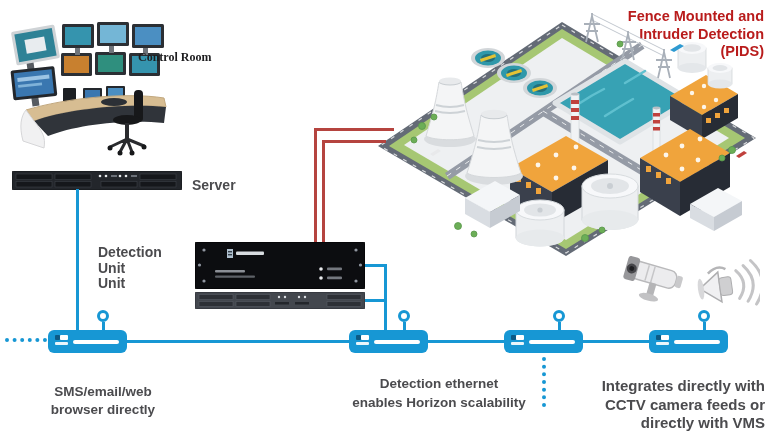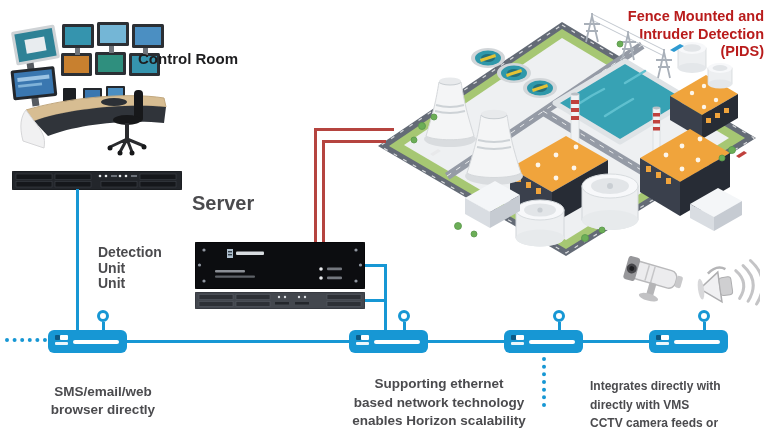--- a/index.html
+++ b/index.html
@@ -79,51 +79,50 @@
       <ellipse cx="121" cy="114" rx="14" ry="5" fill="#17181a"></ellipse>
       <rect x="119" y="117" width="4" height="16" fill="#2a2b2e"></rect>
       <path d="M121,133 L104,141 M121,133 L114,146 M121,133 L126,146 M121,133 L138,140" stroke="#2a2b2e" stroke-width="3" fill="none" stroke-linecap="round"></path>
       <circle cx="104" cy="142" r="2.5" fill="#17181a"></circle>
         <circle cx="114" cy="147" r="2.5" fill="#17181a"></circle>
       <circle cx="126" cy="147" r="2.5" fill="#17181a"></circle>
         <circle cx="138" cy="141" r="2.5" fill="#17181a"></circle>
     </g>
   </svg>
 
-  <div class="lbl" style="left:138px;top:50px;font-size:15px;color:#1d1d1f;">Control Room</div>
-
-  <div class="lbl" style="left:192px;top:192px;font-size:20px;">Server</div>
+  <div class="lbl" style="left:138px;top:50px;font-size:12px;color:#1d1d1f;font-family:Liberation Serif, serif;">Control Room</div>
+
+  <div class="lbl" style="left:192px;top:177px;font-size:14px;">Server</div>
 
   <div class="lbl" style="left:98px;top:245px;width:88px;text-align:left;font-size:14px;line-height:15.5px;">
     <span class="ln">Detection</span>
     <span class="ln">Unit</span>
     <span class="ln">Unit</span>
   </div>
 
   <div class="lbl" style="left:588px;top:8px;width:176px;text-align:right;font-size:14.5px;line-height:17.5px;color:#b91c1c;">
     <span class="ln">Fence Mounted and</span>
     <span class="ln">Intruder Detection</span>
     <span class="ln">(PIDS)</span>
   </div>
 
   <div class="lbl" style="left:8px;top:383px;width:190px;text-align:center;font-size:13.5px;line-height:18px;">
     <span class="ln">SMS/email/web</span>
     <span class="ln">browser directly</span>
   </div>
 
   <div class="lbl" style="left:328px;top:375px;width:222px;text-align:center;font-size:13.5px;line-height:18.5px;">
-    <span class="ln">Supporting ethernet</span>
-    <span class="ln">based network technology</span>
+    <span class="ln">Detection ethernet</span>
     <span class="ln">enables Horizon scalability</span>
   </div>
 
-  <div class="lbl" style="left:590px;top:377px;width:175px;text-align:left;font-size:12px;line-height:18.5px;">
+  <div class="lbl" style="left:590px;top:377px;width:175px;text-align:right;font-size:15px;line-height:18.5px;">
     <span class="ln">Integrates directly with</span>
+    <span class="ln">CCTV camera feeds or</span>
     <span class="ln">directly with VMS</span>
-    <span class="ln">CCTV camera feeds or</span>
   </div>
 
   <svg class="abs" style="left:12px;top:171px;" width="170" height="19" viewBox="0 0 170 19">
     <rect x="0" y="0" width="170" height="19" rx="2" fill="#23262b" stroke="#14161a" stroke-width="1"></rect>
     <g fill="#15171b" stroke="#3c4048" stroke-width="0.6">
       <rect x="4" y="3" width="36" height="5.5"></rect>
         <rect x="4" y="10.5" width="36" height="5.5"></rect>
       <rect x="43" y="3" width="36" height="5.5"></rect>
         <rect x="43" y="10.5" width="36" height="5.5"></rect>
       <rect x="128" y="3" width="36" height="5.5"></rect>

